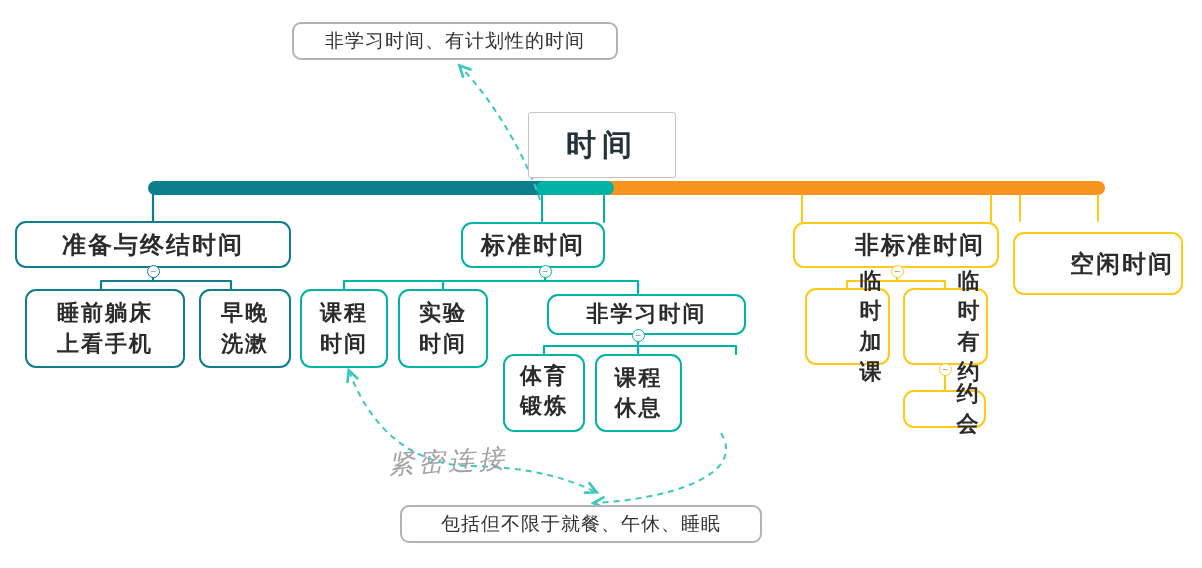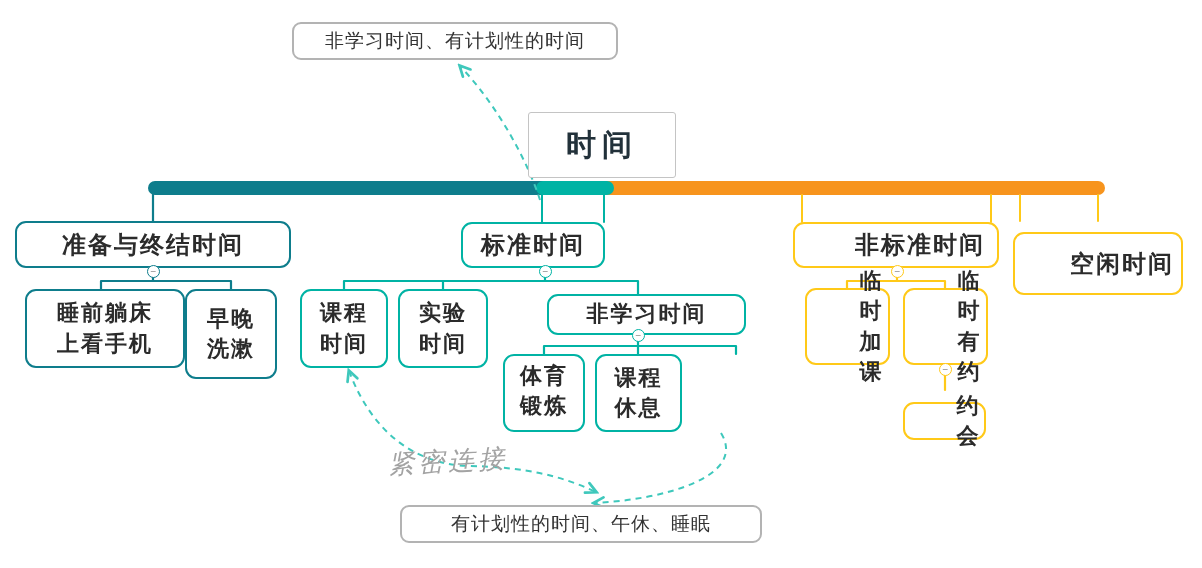--- a/index.html
+++ b/index.html
@@ -76,21 +76,21 @@
   </svg>
 
   <div class="box root-box" style="left:528px;top:112px;width:148px;height:66px;">
     <span>时间</span>
   </div>
 
   <div class="note" style="left:292px;top:22px;width:326px;height:38px;">
     <span>非学习时间、有计划性的时间</span>
   </div>
   <div class="note" style="left:400px;top:505px;width:362px;height:38px;">
-    <span>有计划性的时间、午休、睡眠</span>
+    <span>包括但不限于就餐、午休、睡眠</span>
   </div>
 
   <div class="rel-label">
     <span>紧密连接</span>
   </div>
 
   <div class="box main-topic b-dark" style="left:15px;top:221px;width:276px;height:47px;">
     <span>准备与终结时间</span>
   </div>
   <div class="box main-topic b-teal" style="left:461px;top:222px;width:144px;height:46px;">
@@ -100,21 +100,21 @@
     <span>非标准时间</span>
   </div>
   <div class="box main-topic b-yellow" style="left:1013px;top:232px;width:170px;height:63px;">
     <span>空闲时间</span>
   </div>
 
   <div class="box sub-topic b-dark" style="left:25px;top:289px;width:160px;height:79px;">
     <span>睡前躺床
 上看手机</span>
   </div>
-  <div class="box sub-topic b-dark" style="left:185px;top:289px;width:92px;height:90px;">
+  <div class="box sub-topic b-dark" style="left:199px;top:289px;width:92px;height:79px;">
     <span>早晚
 洗漱</span>
   </div>
 
   <div class="box sub-topic b-teal" style="left:300px;top:289px;width:88px;height:79px;">
     <span>课程
 时间</span>
   </div>
   <div class="box sub-topic b-teal" style="left:398px;top:289px;width:90px;height:79px;">
     <span>实验
@@ -134,21 +134,21 @@
   </div>
 
   <div class="box sub-topic b-yellow" style="left:805px;top:288px;width:85px;height:77px;">
     <span>临时
 加课</span>
   </div>
   <div class="box sub-topic b-yellow" style="left:903px;top:288px;width:85px;height:77px;">
     <span>临时
 有约</span>
   </div>
-  <div class="box sub-topic b-yellow" style="left:903px;top:402px;width:83px;height:38px;">
+  <div class="box sub-topic b-yellow" style="left:903px;top:390px;width:83px;height:38px;">
     <span>约会</span>
   </div>
 
   <div class="collapse-btn cb-dark" style="left:147px;top:265px;">
     <span>−</span>
   </div>
   <div class="collapse-btn cb-teal" style="left:539px;top:265px;">
     <span>−</span>
   </div>
   <div class="collapse-btn cb-yellow" style="left:891px;top:265px;">

